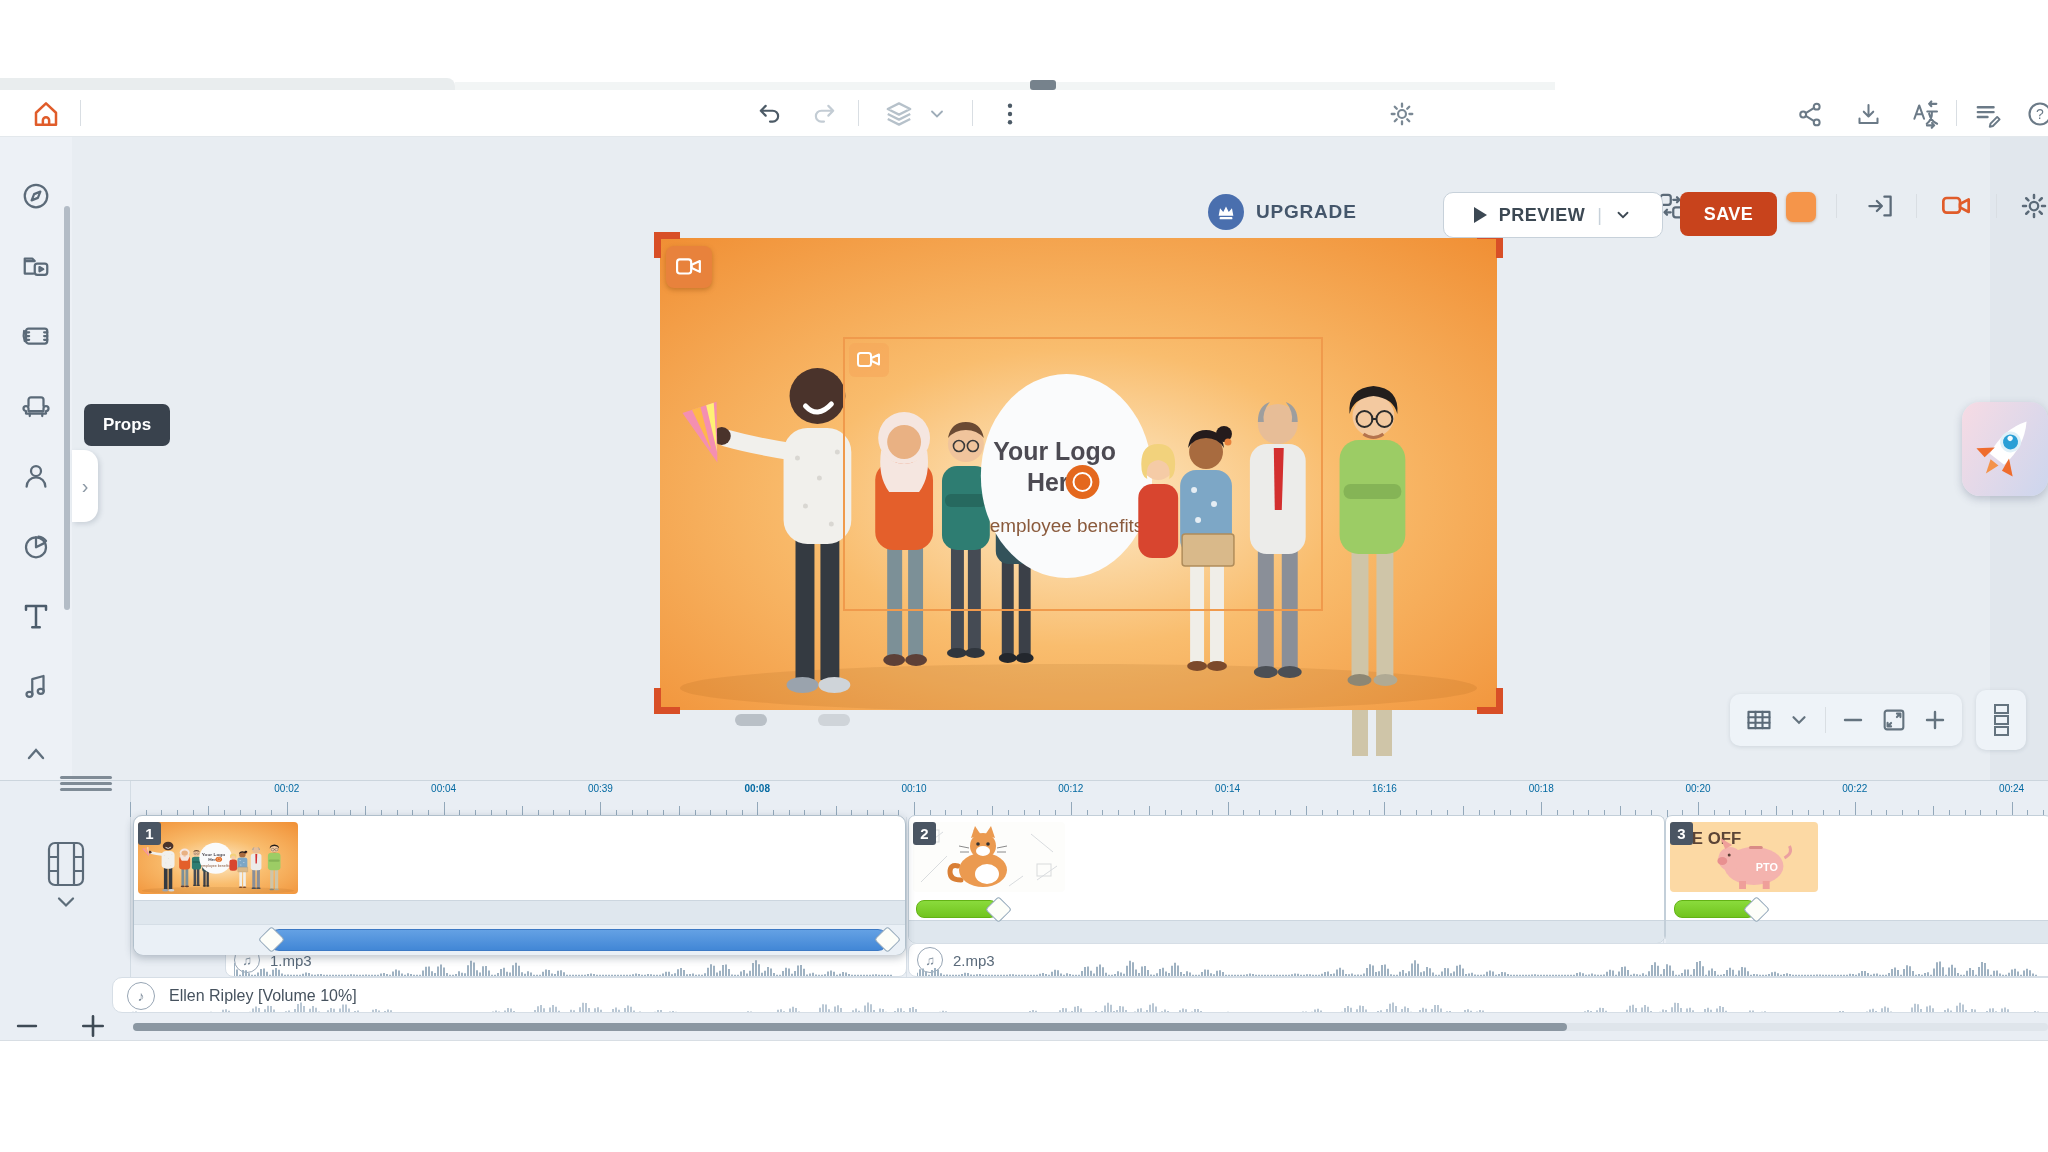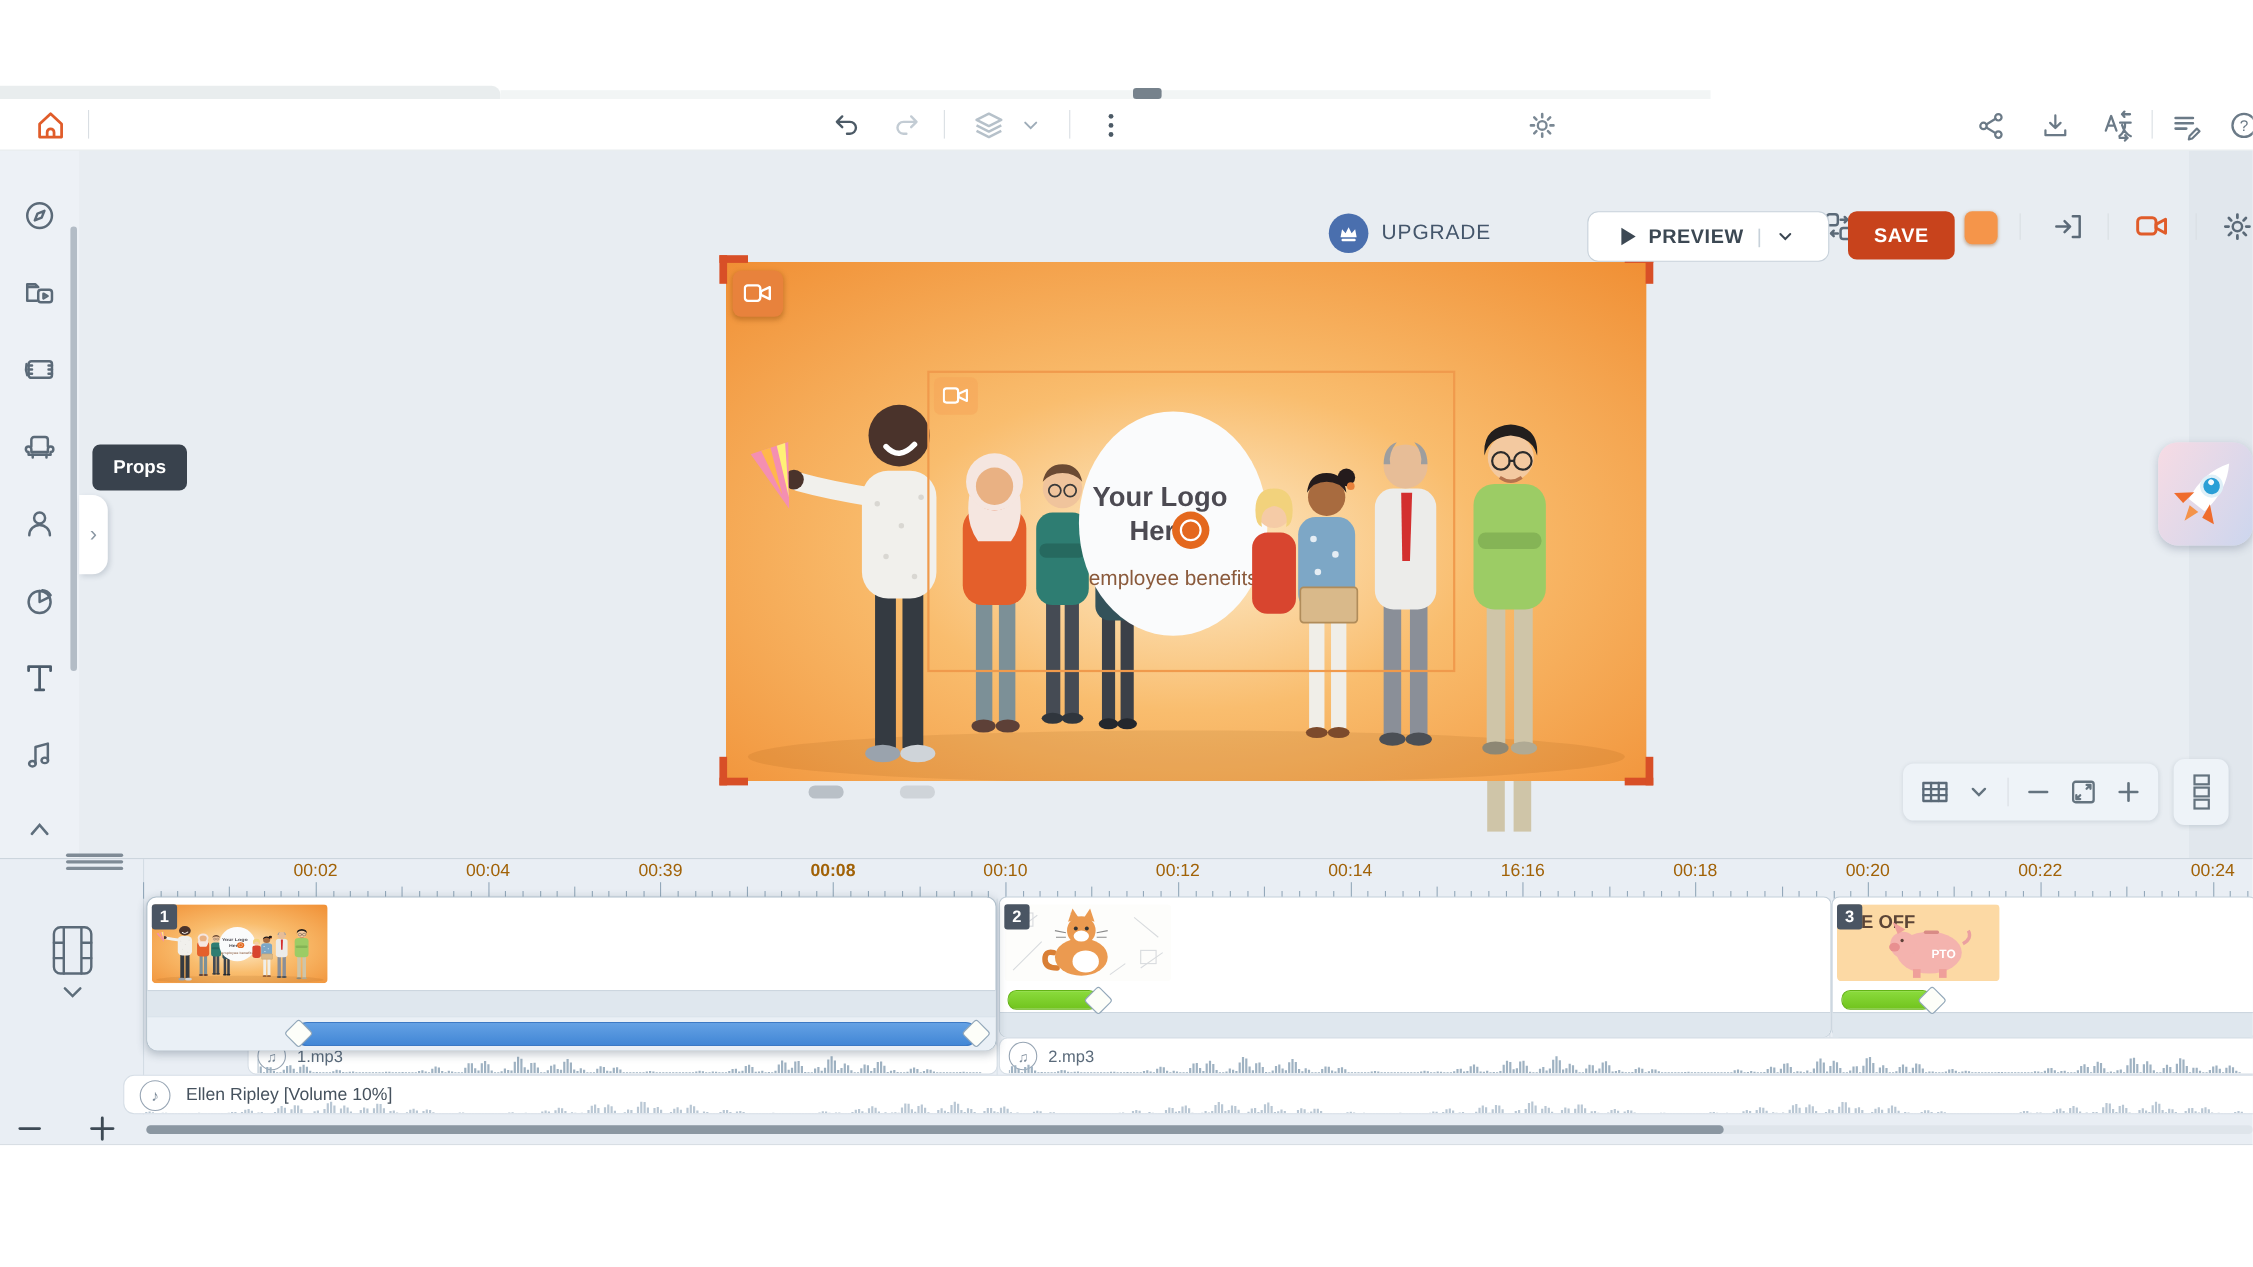--- a/index.html
+++ b/index.html
@@ -10,21 +10,21 @@
   .vdiv{width:1px;background:#d9dee3}
   
   #header{left:0;top:90px;width:2048px;height:46px;background:#fff;border-bottom:1px solid #e3e8ec;z-index:30}
   #doc-title{left:110px;top:101px;font-size:25px;color:#4f5b69;white-space:nowrap}
   .hbtn{display:flex;align-items:center;justify-content:center;cursor:pointer}
   #preview-btn{left:1443px;top:102px;width:218px;height:44px;border:1.5px solid #c7d1da;border-radius:10px;
     background:#fff;display:flex;align-items:center;justify-content:center;gap:12px;color:#3c4853;font-size:18px;font-weight:bold;letter-spacing:.5px}
   #save-btn{left:1680px;top:102px;width:97px;height:44px;border-radius:8px;color:#fff;font-size:18px;
     font-weight:bold;display:flex;align-items:center;justify-content:center;letter-spacing:.5px}
   #upgrade{left:1208px;top:104px;display:flex;align-items:center;gap:12px}
-  #upgrade .word{font-size:19px;font-weight:normal;color:#44566b;letter-spacing:.8px}
+  #upgrade .word{font-size:19px;font-weight:bold;color:#44566b;letter-spacing:.8px}
   .crown-badge{width:36px;height:36px;border-radius:50%;display:flex;align-items:center;justify-content:center}
   
   #workspace{left:0;top:136px;width:2048px;height:644px;background:#e8edf2}
   #right-col{left:1990px;top:0;width:58px;height:644px;background:#dde3ea;opacity:.65}
   #sidebar{left:0;top:0;width:72px;height:644px;background:#edf1f6}
   .side-ic{left:20px;width:32px;height:32px}
   #side-scroll{left:64px;top:70px;width:6px;height:404px;border-radius:3px;background:#b3bcc6}
   #expand-tab{left:72px;top:314px;width:26px;height:72px;background:#fff;border-radius:0 14px 14px 0;
     box-shadow:2px 2px 5px rgba(60,80,100,.18);display:flex;align-items:center;justify-content:center;
     color:#8a97a3;font-size:20px}
@@ -46,21 +46,21 @@
   #layout-card{left:1976px;top:554px;width:50px;height:60px;background:#eef3f8;border-radius:10px;
     box-shadow:0 1px 4px rgba(60,80,100,.15);display:flex;align-items:center;justify-content:center}
   #rocket{left:1962px;top:266px;width:86px;height:94px;border-radius:18px;
     background:linear-gradient(120deg,#f7dbe4,#ccd6ee);box-shadow:0 3px 8px rgba(80,90,120,.3)}
   
   #timeline{left:0;top:780px;width:2048px;height:260px;background:#e9eef4;border-top:1px solid #ccd5dd}
   #tl-gutter-line{left:130px;top:0;width:1px;height:232px;background:#d3dce4}
   .tl-vsep{top:36px;width:1px;height:196px;background:#d8e0e8}
   #drag-handle{left:60px;top:-8px;width:52px}
   #drag-handle div{height:3px;background:#7f8b96;border-radius:2px;margin:3px 0}
-  .ruler-label{position:absolute;top:2px;transform:translateX(-50%);font-size:16px;color:#a16207}
+  .ruler-label{position:absolute;top:2px;transform:translateX(-50%);font-size:10px;color:#0369a1}
   #ruler-ticks{left:0;top:20px;width:2048px;height:16px}
   .tick{position:absolute;bottom:0;width:1px;background:#93a8ba}
   .scene-block{top:34px;background:#fff;border:1px solid #c3cfd9;border-radius:7px}
   .thumb{left:4px;top:6px;border-radius:4px;overflow:hidden;background:#fff}
   .scene-badge{left:4px;top:6px;width:23px;height:23px;background:#4a5563;color:#fff;font-size:15px;
     font-weight:bold;display:flex;align-items:center;justify-content:center;border-radius:3px;z-index:3}
   .subrow{left:0;width:100%;background:#dfe7ee;border-top:1px solid #ccd6df}
   .gbar{height:16px;border-radius:8px;background:linear-gradient(#8adb3c,#72c41e);border:1px solid #63b315}
   .bbar{height:20px;border-radius:10px;background:linear-gradient(#64a1e4,#4287d6);border:1px solid #3c79c4}
   .diamond{width:17px;height:17px;background:#fdfef9;border:1.5px solid #93a8ba;transform:rotate(45deg);

